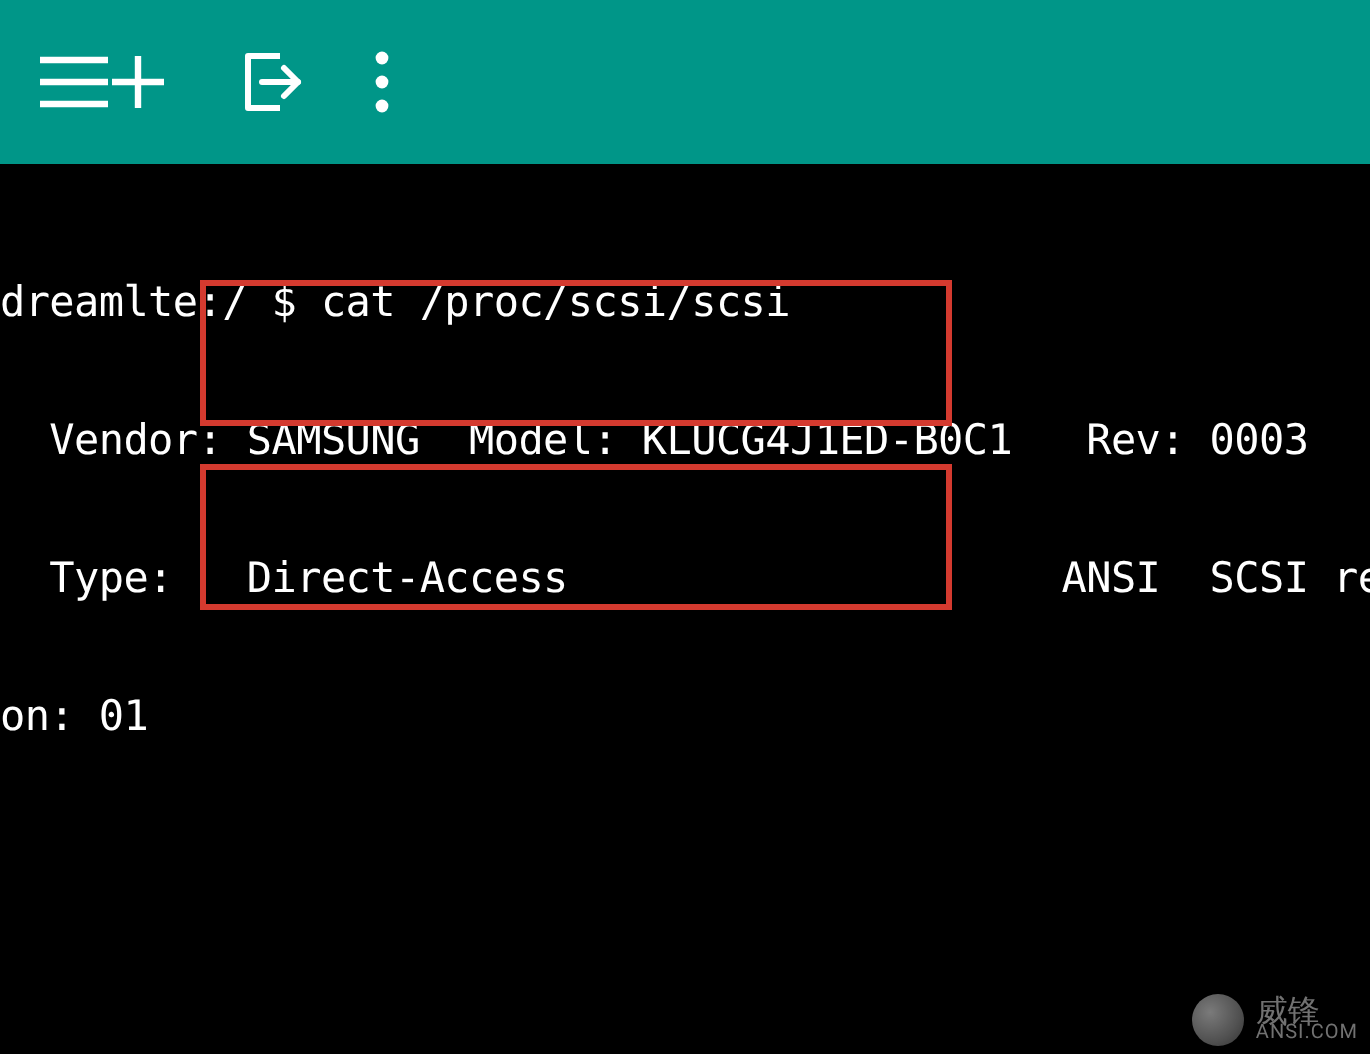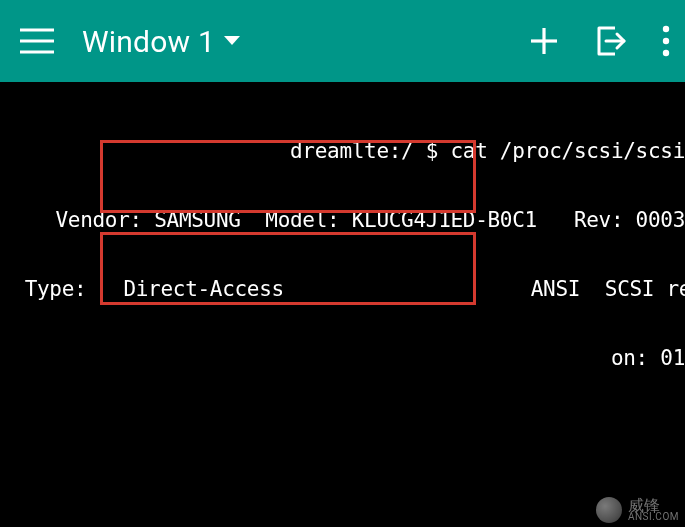--- a/index.html
+++ b/index.html
@@ -39,21 +39,21 @@
     .terminal {
       position: relative;
       padding: 12px 0 0 0;
       color: #ffffff;
       font-family: "DejaVu Sans Mono","Liberation Mono","Courier New",monospace;
       font-size: 21px;
       line-height: 23px;
       white-space: pre;
       letter-spacing: -0.3px;
     }
-    .terminal .line { height: 23px; text-align: right; }
+    .terminal .line { height: 23px; }
     .highlight-box {
       position: absolute;
       border: 3px solid #d43a2f;
       pointer-events: none;
     }
     .hl1 { left: 100px; top: 140px; width: 376px; height: 73px; }
     .hl2 { left: 100px; top: 232px; width: 376px; height: 73px; }
 
     .watermark {
       position: absolute;
@@ -79,28 +79,20 @@
 
 <div class="appbar">
   <div class="icon-btn">
     <svg width="34" height="26" viewBox="0 0 34 26">
         <g stroke="#fff" stroke-width="3.2" stroke-linecap="square">
           <line x1="1" y1="2" x2="33" y2="2"></line>
           <line x1="1" y1="13" x2="33" y2="13"></line>
           <line x1="1" y1="24" x2="33" y2="24"></line>
         </g>
       </svg>
-  </div>
-  <div class="title-wrap">
-    <span class="title">Window 1</span>
-    <span class="drop-arrow">
-      <svg width="18" height="12" viewBox="0 0 18 12">
-          <path d="M1 1 L9 10 L17 1 Z" fill="#fff"></path>
-        </svg>
-    </span>
   </div>
   <div class="actions">
     <div class="icon-btn">
       <svg width="30" height="30" viewBox="0 0 30 30">
           <g stroke="#fff" stroke-width="3.2">
             <line x1="15" y1="2" x2="15" y2="28"></line>
             <line x1="2" y1="15" x2="28" y2="15"></line>
           </g>
         </svg>
     </div>

